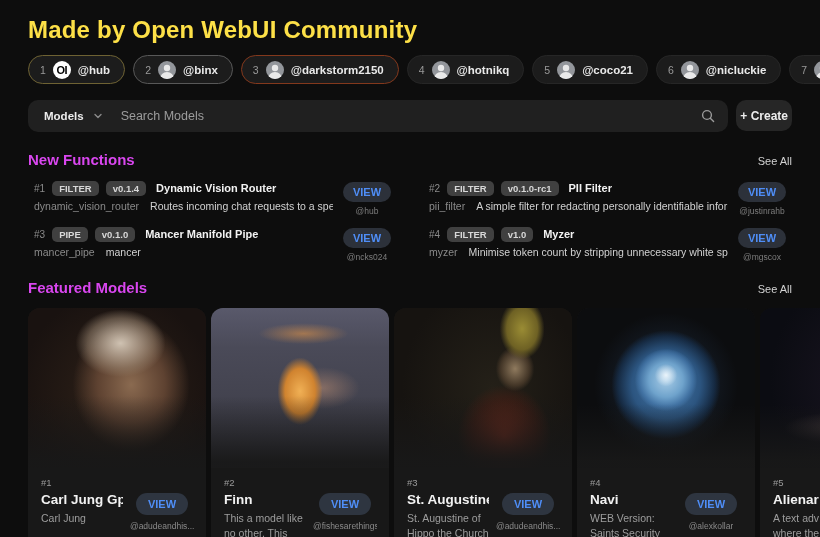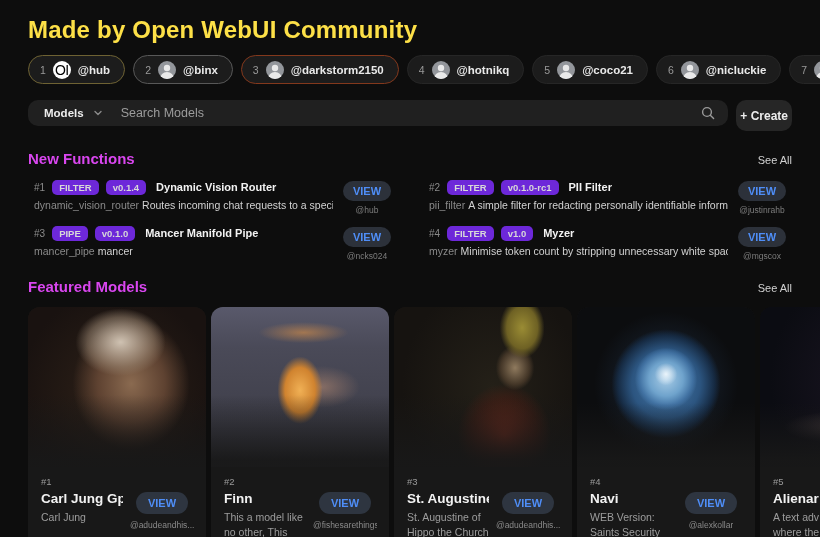--- a/index.html
+++ b/index.html
@@ -19,26 +19,26 @@
     display:flex; align-items:center; gap:7px;
     height:29px; padding:0 14px 0 11px;
     background:#1c1c1c; border:1px solid #262626; border-radius:999px;
     cursor:pointer; white-space:nowrap;
   }
   .chip .rank { font-size:10.5px; color:#9a9a9a; }
   .chip .handle { font-size:11.5px; font-weight:700; color:#e9e9e9; }
   .avatar { width:18px; height:18px; border-radius:50%; background:#93969b; position:relative; overflow:hidden; flex:0 0 auto; }
   .avatar svg { position:absolute; inset:0; }
   .avatar.logo { background:#ffffff; display:flex; align-items:center; justify-content:center; }
-  .avatar.logo span { color:#000; font-size:14px; font-weight:400; letter-spacing:-0.5px; }
+  .avatar.logo span { color:#000; font-size:11px; font-weight:700; letter-spacing:-0.5px; }
 
   
   .search-row { display:flex; gap:8px; margin-top:16px; }
   .search-bar {
-    flex:1; height:26px; background:#202020; border-radius:10px;
+    flex:1; height:32px; background:#202020; border-radius:10px;
     display:flex; align-items:center; padding:0 12px;
   }
   .search-cat { display:flex; align-items:center; gap:9px; cursor:pointer; padding:0 4px; }
   .search-cat .cat-label { font-size:11.5px; font-weight:700; color:#ededed; }
   .search-input {
     flex:1; background:transparent; border:none; outline:none;
     color:#e5e5e5; font-size:12.5px; margin-left:14px; font-family:"Liberation Sans", sans-serif;
   }
   .search-input::placeholder { color:#9c9c9c; }
   .create-btn {
@@ -57,25 +57,25 @@
   
   .fn-grid {
     display:grid; grid-template-columns:1fr 1fr; column-gap:38px; row-gap:11px;
     margin-top:13px; padding:0 6px;
   }
   .fn-item { display:flex; align-items:flex-start; gap:10px; min-width:0; }
   .fn-main { flex:1; min-width:0; }
   .fn-line1 { display:flex; align-items:center; gap:7px; white-space:nowrap; overflow:hidden; }
   .fn-rank { font-size:10px; color:#8b8b8b; }
   .badge {
-    background:#6d28d9; color:#d8d8d8; font-size:9.5px; font-weight:700;
+    background:#404040; color:#d8d8d8; font-size:9.5px; font-weight:700;
     padding:2.5px 7px; border-radius:5px; line-height:1;
   }
   .fn-title { font-size:11px; font-weight:700; color:#f2f2f2; margin-left:3px; }
-  .fn-line2 { display:flex; gap:3px; margin-top:4px; white-space:nowrap; overflow:hidden; }
+  .fn-line2 { display:flex; gap:11px; margin-top:4px; white-space:nowrap; overflow:hidden; }
   .fn-id { font-size:10.5px; color:#8a8a8a; flex:0 0 auto; }
   .fn-desc { font-size:10.5px; color:#d2d2d2; overflow:hidden; }
   .fn-side { flex:0 0 auto; display:flex; flex-direction:column; align-items:center; gap:4px; padding-top:1px; }
   .view-btn {
     background:#2c313a; color:#4f8ef7; border:none; border-radius:999px;
     font-size:11px; font-weight:700; width:48px; height:20px; cursor:pointer;
     display:flex; align-items:center; justify-content:center; font-family:"Liberation Sans", sans-serif;
   }
   .fn-author { font-size:8.5px; color:#7d7d7d; }
 

